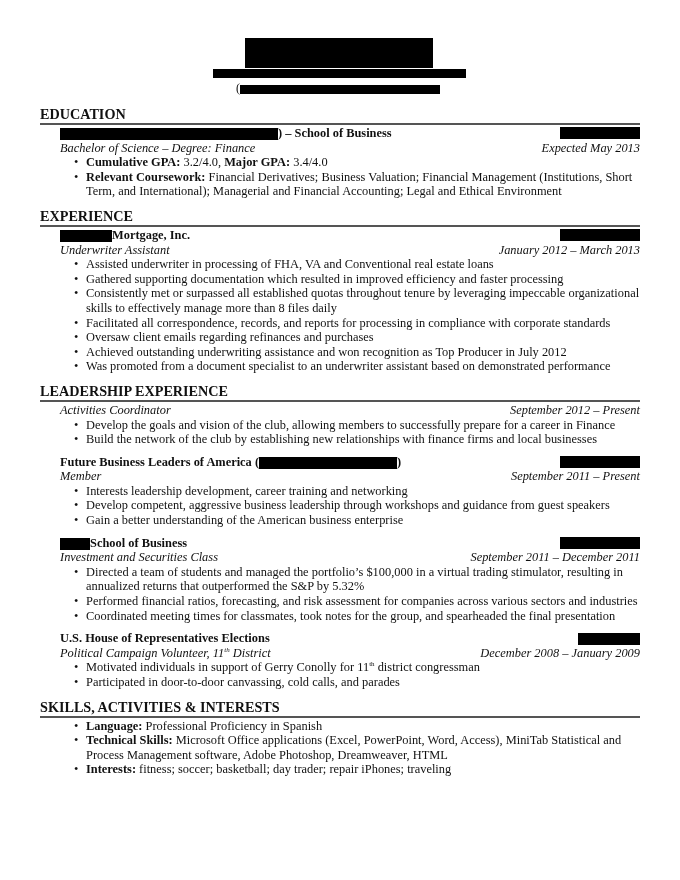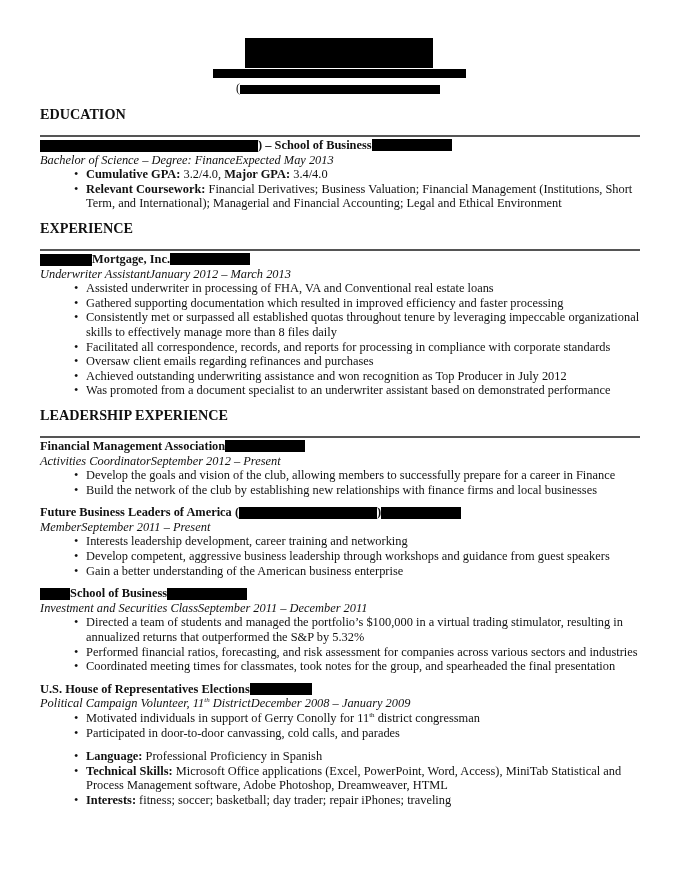--- a/index.html
+++ b/index.html
@@ -13,24 +13,24 @@
     .header-name { left: 245px; top: 38px; width: 188px; height: 30px; background:#000; }
     .header-addr { left: 213px; top: 69px; width: 253px; height: 9px; background:#000; }
     .header-phone-wrap { left: 236px; top: 81px; width: 210px; height: 13px; }
     .header-phone-wrap .paren { font-size: 12px; line-height: 13px; }
     .header-phone { display:inline-block; width: 200px; height: 9px; background:#000; vertical-align: middle; }
 
     .page { position: absolute; left: 40px; top: 106px; width: 600px; }
     .section { margin-bottom: 9px; }
     .section-title {
       font-weight: bold; font-size: 14.2px; line-height: 16px;
-      border-bottom: 2px solid #555; padding-bottom: 13px; margin-bottom: 1px;
+      border-bottom: 2px solid #555; padding-bottom: 1px; margin-bottom: 1px;
     }
     .entry { margin-bottom: 8px; }
-    .row { display: flex; align-items: center; height: 14.6px; }
+    .row { display: flex; justify-content: space-between; align-items: center; height: 14.6px; margin-left: 20px; }
     .org { font-weight: bold; white-space: nowrap; }
     .role, .dates { font-style: italic; white-space: nowrap; }
     .loc-redact { width: 80px; height: 12px; background: #000; }
     ul { margin: 0; padding-left: 20px; list-style: none; }
     li { position: relative; padding-left: 0; margin-left: 26px; }
     li::before { content: "•"; position: absolute; left: -12px; }
     li .lbl { font-weight: bold; }
     sup { font-size: 7px; line-height: 0; font-style: italic; }
   </style>
 </head>
@@ -83,24 +83,20 @@
         <li>Was promoted from a document specialist to an underwriter assistant based on demonstrated performance</li>
       </ul>
     </div>
   </div>
 
   <div class="section">
     <div class="section-title">LEADERSHIP EXPERIENCE</div>
 
     <div class="entry">
       <div class="row">
-        <span class="org">Financial Management Association</span>
-        <span class="redact loc-redact"></span>
-      </div>
-      <div class="row">
         <span class="role">Activities Coordinator</span>
         <span class="dates">September 2012 – Present</span>
       </div>
       <ul>
         <li>Develop the goals and vision of the club, allowing members to successfully prepare for a career in Finance</li>
         <li>Build the network of the club by establishing new relationships with finance firms and local businesses</li>
       </ul>
     </div>
 
     <div class="entry">
@@ -145,20 +141,21 @@
         <span class="dates">December 2008 – January 2009</span>
       </div>
       <ul>
         <li><span>Motivated individuals in support of Gerry Conolly for 11</span><sup style="font-style:normal">th</sup><span> district congressman</span></li>
         <li><span>Participated in door-to-door canvassing, cold calls, and parades</span></li>
       </ul>
     </div>
   </div>
 
   <div class="section">
+    <div class="section-title">SKILLS, ACTIVITIES &amp; INTERESTS</div>
     <ul>
       <li><span class="lbl">Language:</span><span> Professional Proficiency in Spanish</span></li>
       <li><span class="lbl">Technical Skills:</span><span> Microsoft Office applications (Excel, PowerPoint, Word, Access), MiniTab Statistical and Process Management software, Adobe Photoshop, Dreamweaver, HTML</span></li>
       <li><span class="lbl">Interests:</span><span> fitness; soccer; basketball; day trader; repair iPhones; traveling</span></li>
     </ul>
   </div>
 
 </div>
 
 </body></html>

